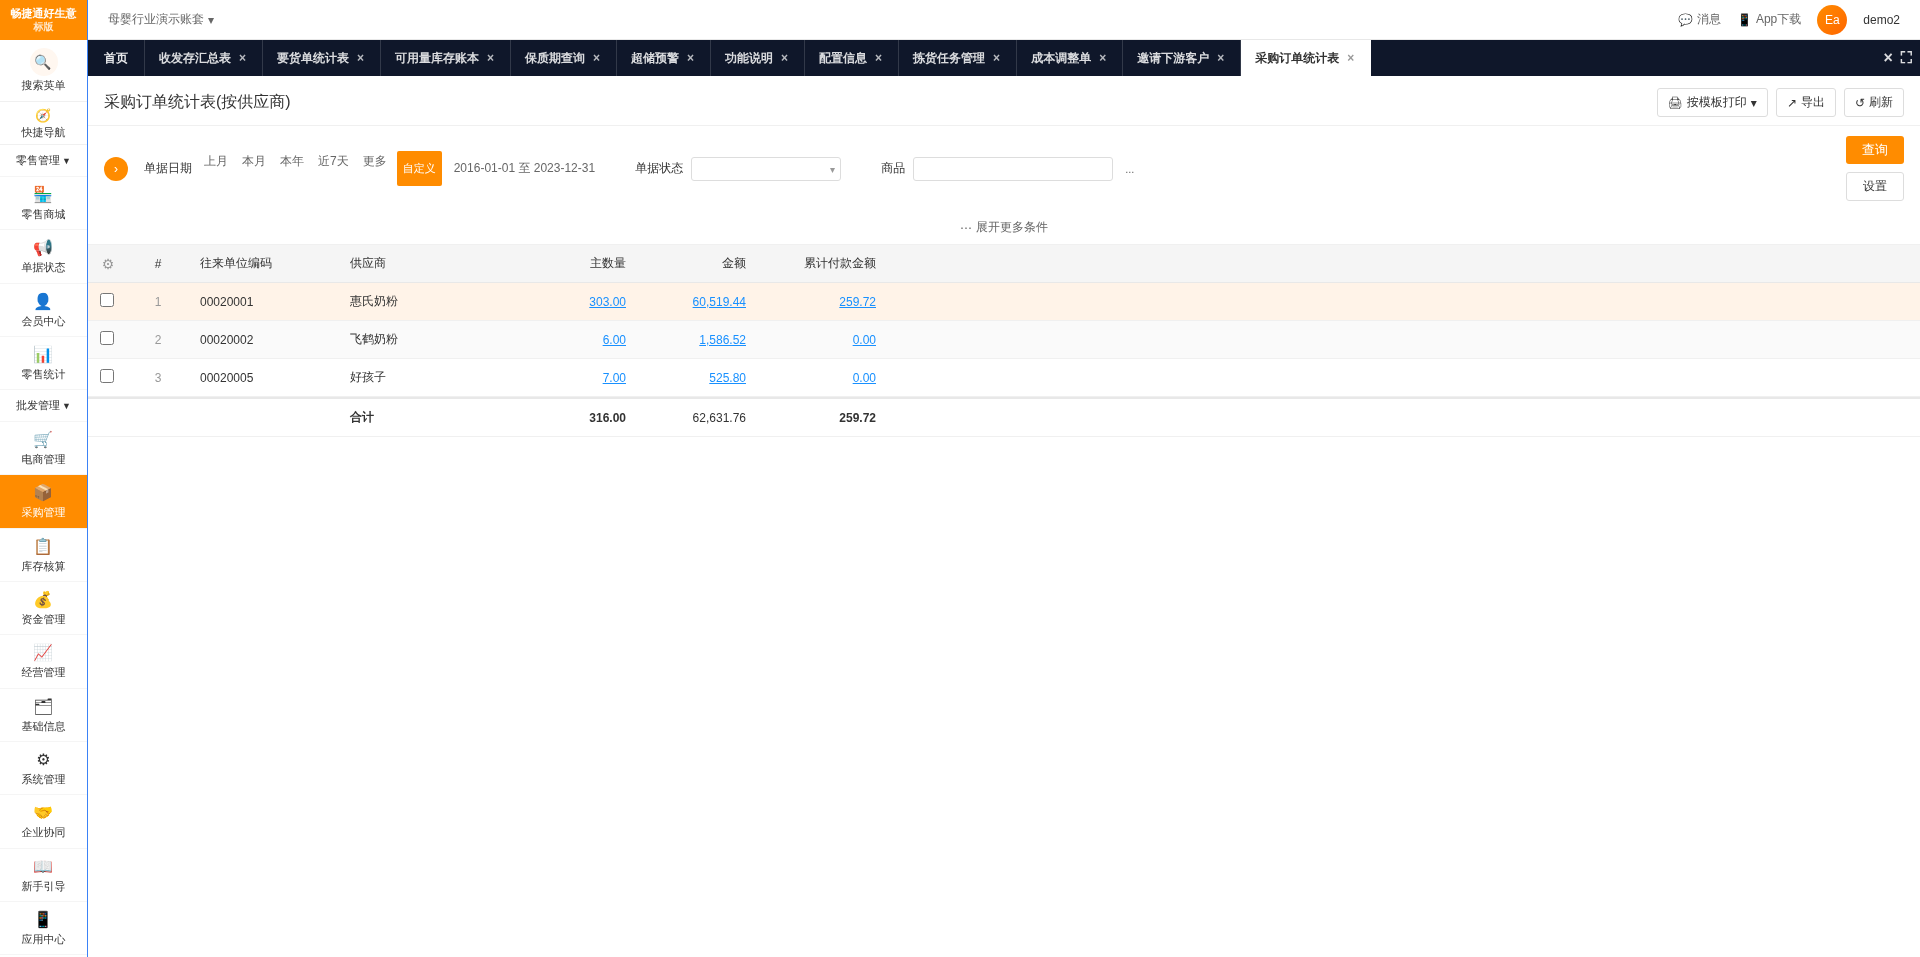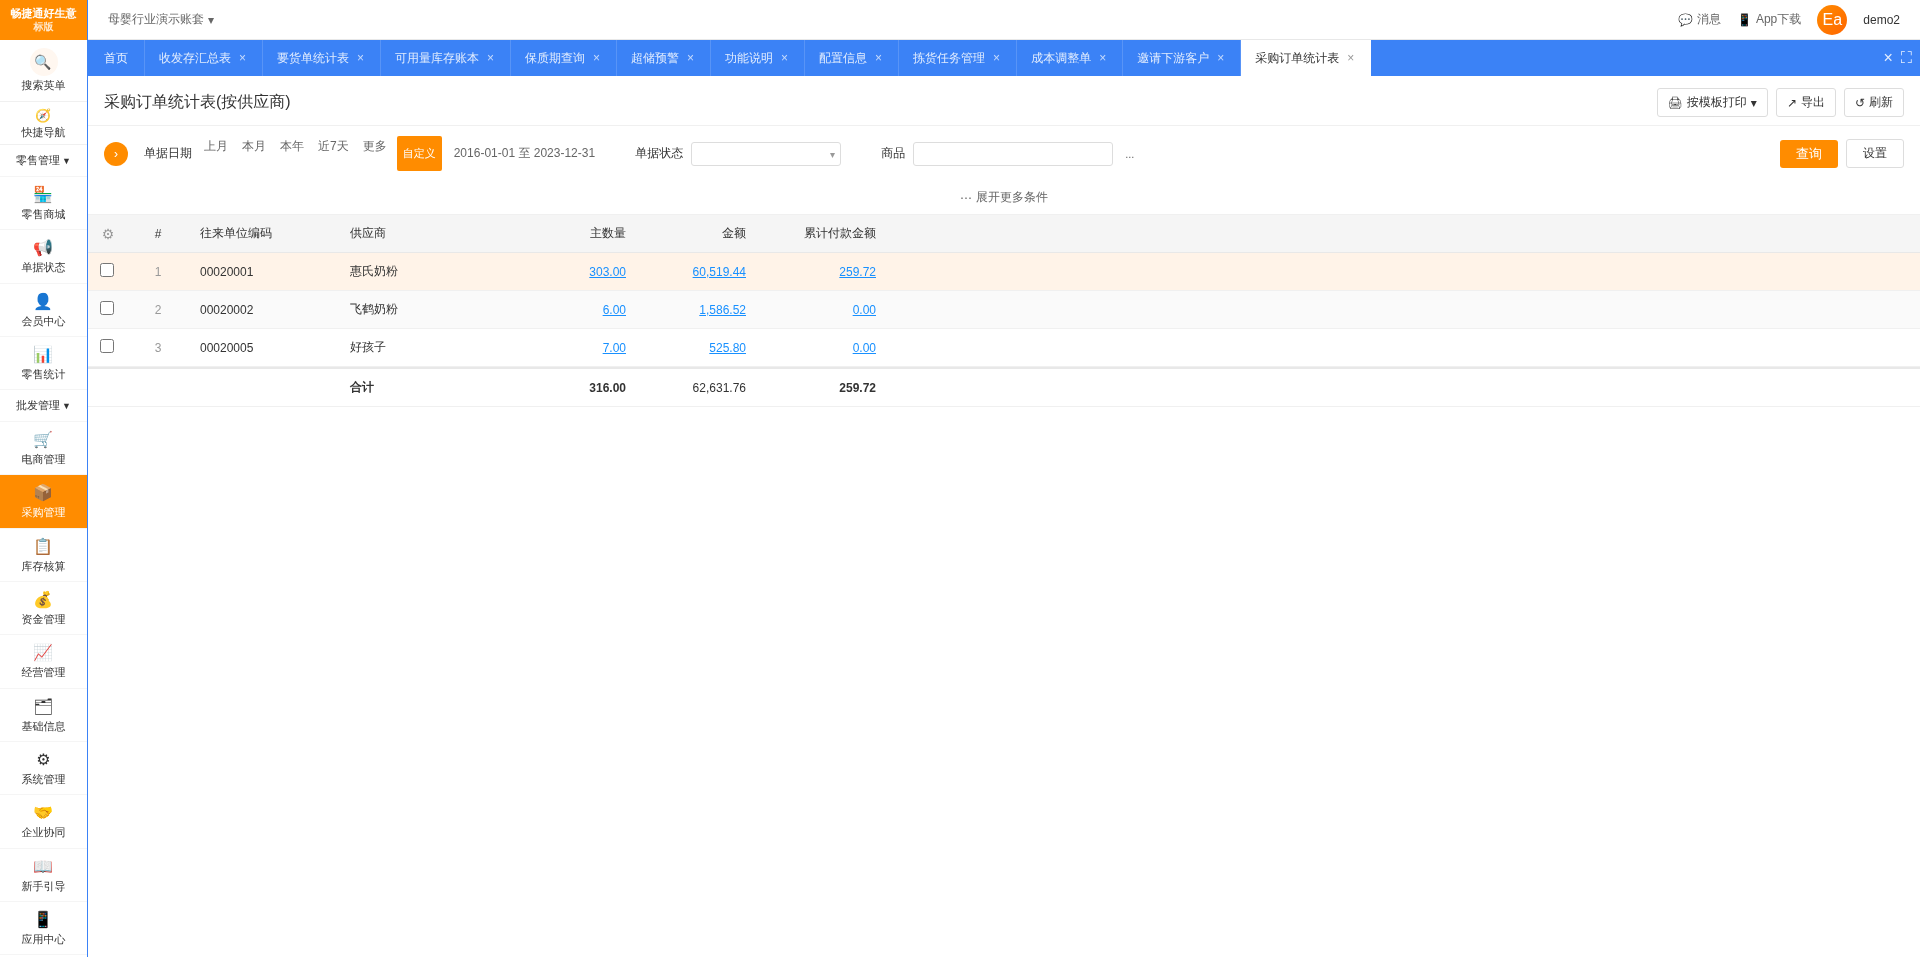--- a/index.html
+++ b/index.html
@@ -111,32 +111,33 @@
       display: flex; align-items: center; gap: 16px;
     }
     .top-bar-action {
       display: flex; align-items: center; gap: 4px;
       color: #666; font-size: 12px; cursor: pointer;
     }
     .avatar {
       width: 30px; height: 30px; border-radius: 50%;
       background: linear-gradient(135deg, #ff8c00, #ff6600);
       display: flex; align-items: center; justify-content: center;
-      color: white; font-size: 16px; cursor: pointer;
+      color: white; font-size: 12px; cursor: pointer;
     }
 
     
     .tab-bar {
-      background: #3b82f6;
+      background: #0f172a;
       display: flex;
       align-items: center;
       height: 36px;
       flex-shrink: 0;
       overflow-x: auto;
       overflow-y: hidden;
+      font-weight: bold;
     }
     .tab-bar::-webkit-scrollbar { height: 0; }
     .tab-item {
       display: flex; align-items: center; gap: 6px;
       padding: 0 14px;
       height: 36px;
       color: rgba(255,255,255,0.85);
       font-size: 12px;
       cursor: pointer;
       white-space: nowrap;
@@ -599,21 +600,21 @@
             </select>
           </div>
         </div>
 
         <div class="filter-goods-group">
           <span class="filter-label">商品</span>
           <input class="filter-input" type="text" value="" placeholder="" style="">
           <span class="filter-more-btn">...</span>
         </div>
 
-        <div style="margin-left:auto; display:flex; gap:8px; align-items:center;">
+        <div style="margin-left:auto; display:flex; gap:8px; align-items:center;flex-direction:column;">
           <button class="filter-query-btn">
             <span>查询</span>
           </button>
           <button class="filter-setting-btn">
             <span>设置</span>
           </button>
         </div>
       </div>
 
       <div class="expand-bar">

